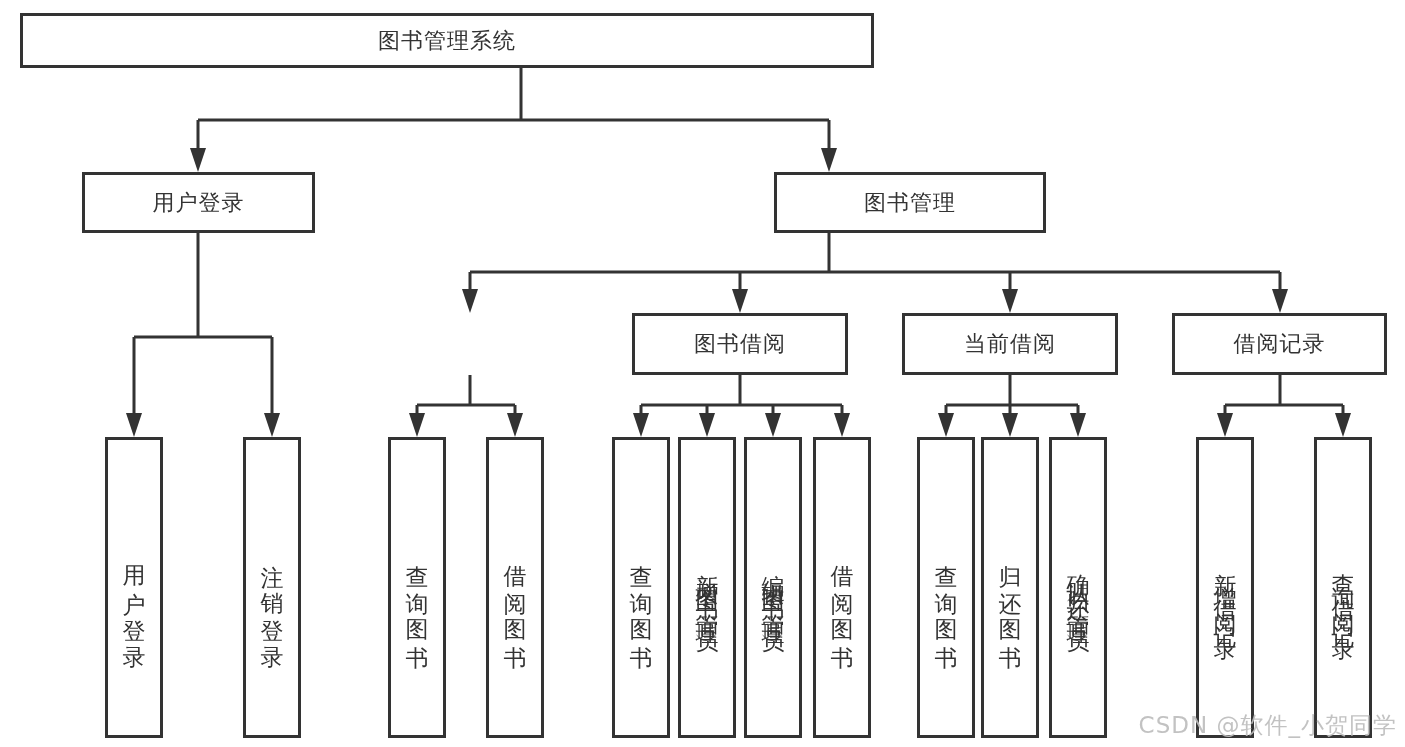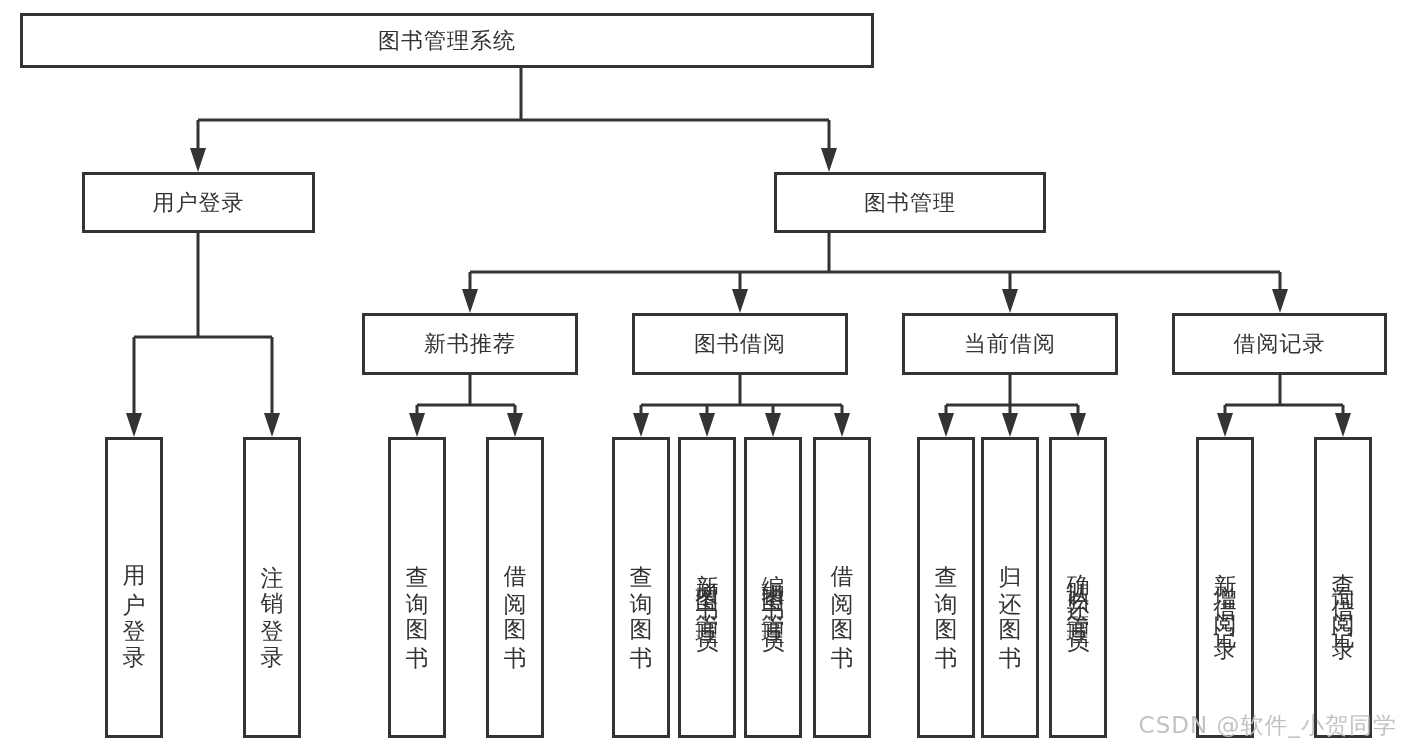--- a/index.html
+++ b/index.html
@@ -103,23 +103,20 @@
     <span>图书管理系统</span>
   </div>
 
   <div class="node h-node" style="left:82px;top:172px;width:233px;height:61px;">
     <span>用户登录</span>
   </div>
   <div class="node h-node" style="left:752px;top:172px;width:272px;height:61px;margin-left:22px;">
     <span>图书管理</span>
   </div>
 
-  <div class="node h-node" style="left:362px;top:313px;width:216px;height:62px;">
-    <span>新书推荐</span>
-  </div>
   <div class="node h-node" style="left:632px;top:313px;width:216px;height:62px;">
     <span>图书借阅</span>
   </div>
   <div class="node h-node" style="left:902px;top:313px;width:216px;height:62px;">
     <span>当前借阅</span>
   </div>
   <div class="node h-node" style="left:1172px;top:313px;width:215px;height:62px;">
     <span>借阅记录</span>
   </div>
 

